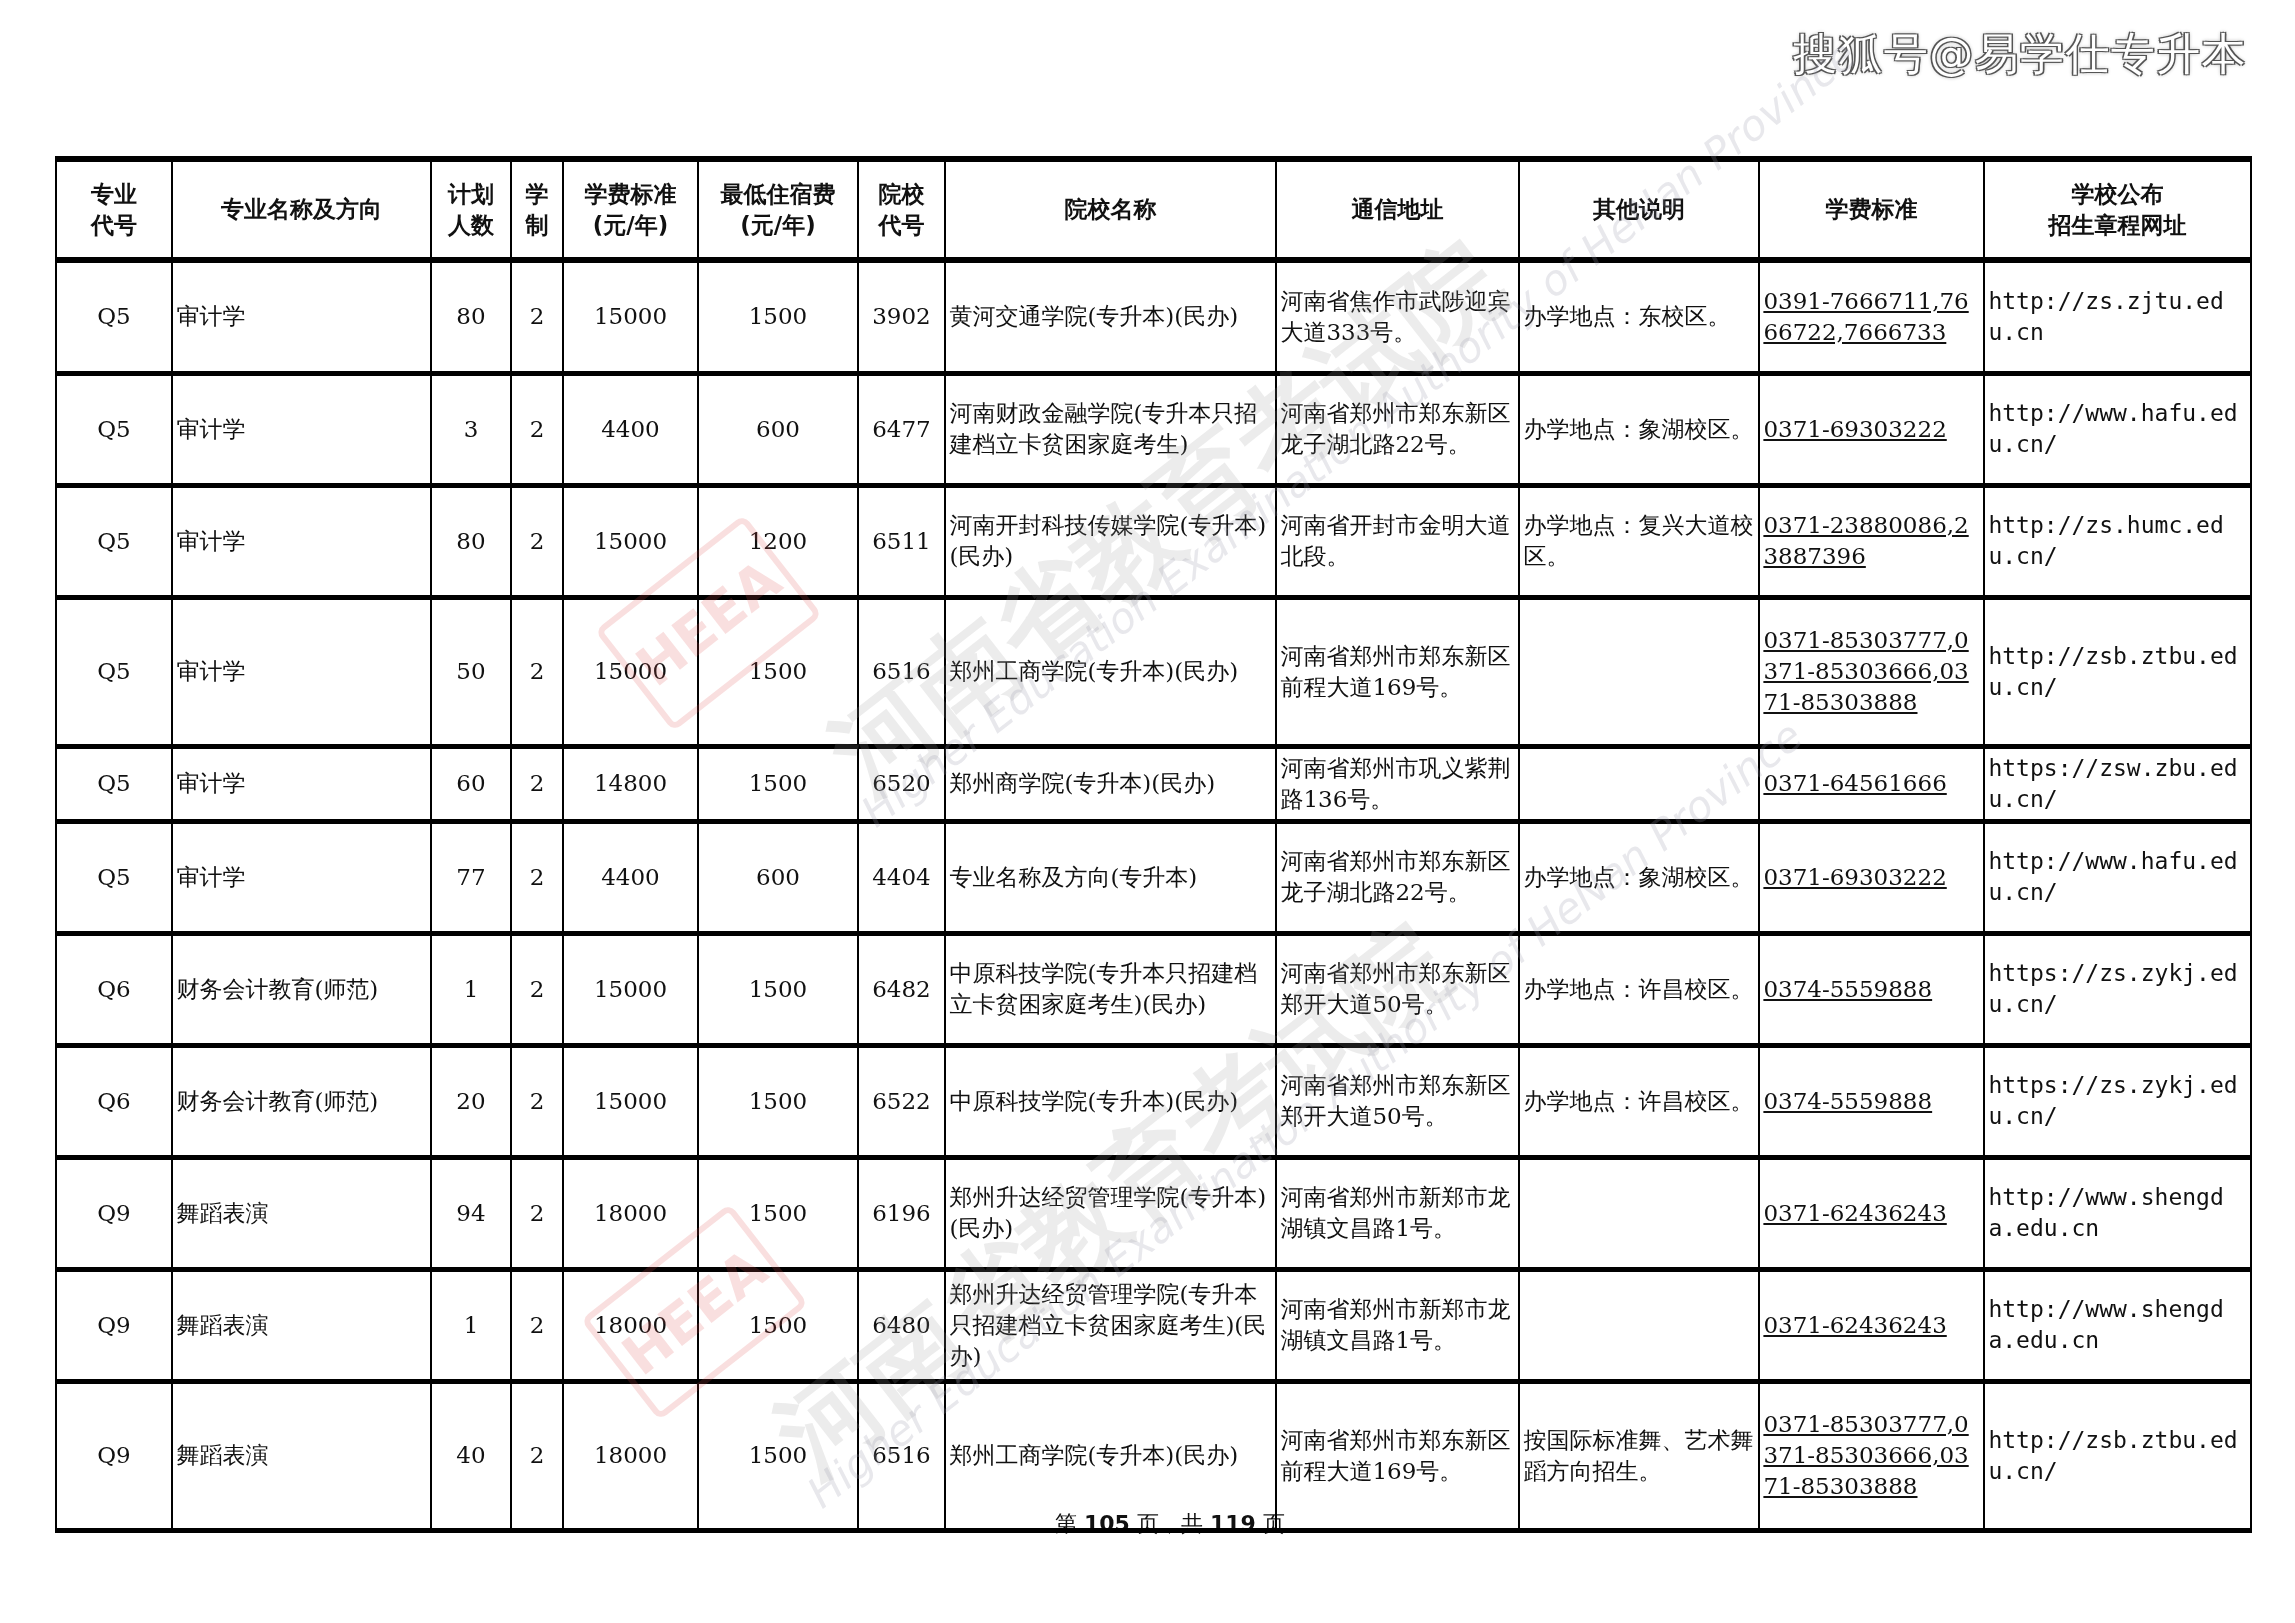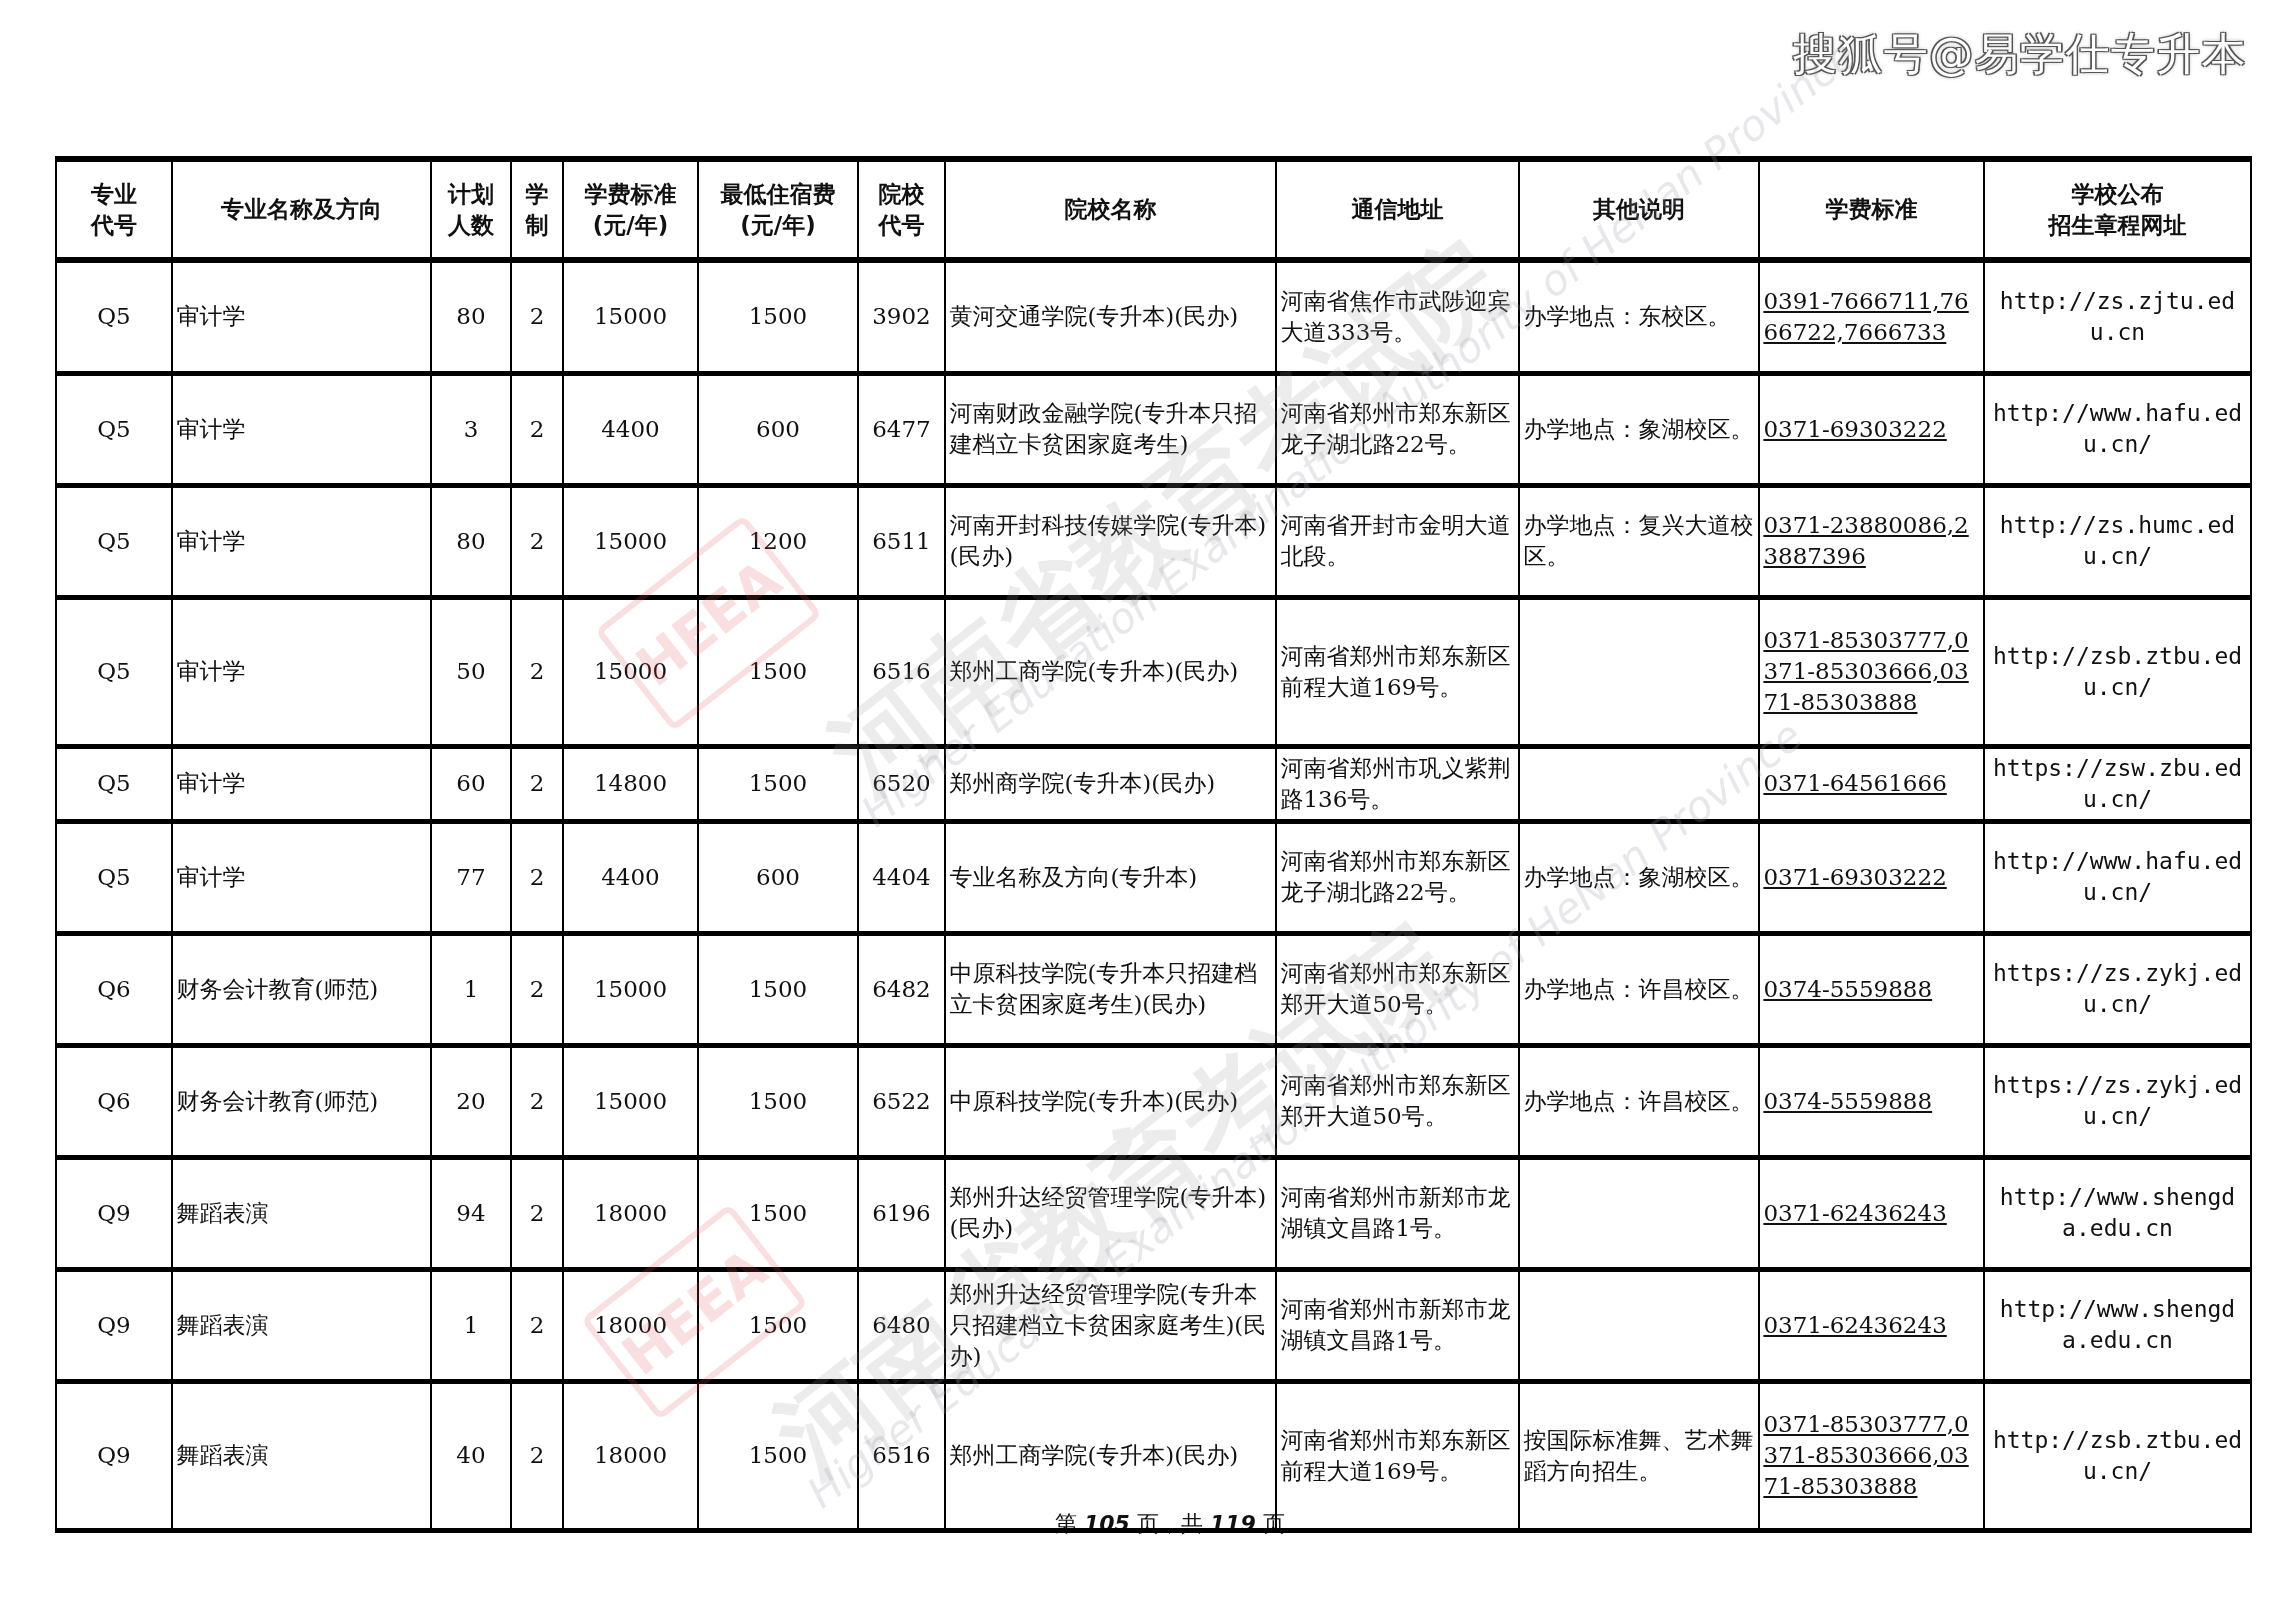--- a/index.html
+++ b/index.html
@@ -17,24 +17,24 @@
              transform: rotate(-38deg); color: rgba(220,80,80,0.18); font-family: "DejaVu Sans", sans-serif;
              font-weight: bold; display: flex; align-items: center; justify-content: center; }
   table.main { position: absolute; left: 55px; top: 156px; width: 2195px; border-collapse: collapse;
                table-layout: fixed; z-index: 1; }
   table.main th, table.main td { border: 2px solid #000; font-size: 23px; line-height: 31px; padding: 0 3.4px; vertical-align: middle; }
   table.main thead tr { border-top: 6.1px solid #000; border-bottom: 6.1px solid #000; }
   table.main tbody tr { border-bottom: 5.5px solid #000; }
   table.main th { font-family: "DejaVu Sans", sans-serif; font-weight: bold; font-size: 23px; text-align: center; height: 95px; }
   td.c { text-align: center; }
   td.l { text-align: left; }
-  td.url { font-family: "DejaVu Sans Mono", "Liberation Mono", monospace; font-size: 21px; word-break: break-all; line-height: 30px; text-align: center; }
+  td.url { font-family: "DejaVu Sans Mono", "Liberation Mono", monospace; font-size: 21px; word-break: break-all; line-height: 30px; }
   td.phone { word-break: break-all; text-decoration: underline; }
   .footer { position: absolute; top: 1509px; left: 1055px; font-family: "DejaVu Sans", sans-serif; font-size: 22px; }
-  .footer b { font-weight: bold; font-style: italic; }
+  .footer b { font-weight: bold; }
 </style>
 </head>
 <body>
 
 <div class="brand">搜狐号@易学仕专升本</div>
 
 <div class="watermark" style="left:0;top:0;width:2295px;height:1623px;">
   <div class="wm-text" style="left:804px;top:716px;font-size:102px;">河南省教育考试院</div>
   <div class="wm-sub" style="left:852px;top:798px;font-size:42px;">Higher Education Examination Authority of HeNan Province</div>
   <div class="wm-logo" style="left:614px;top:559px;width:177px;height:116px;font-size:55px;">HEEA</div>

